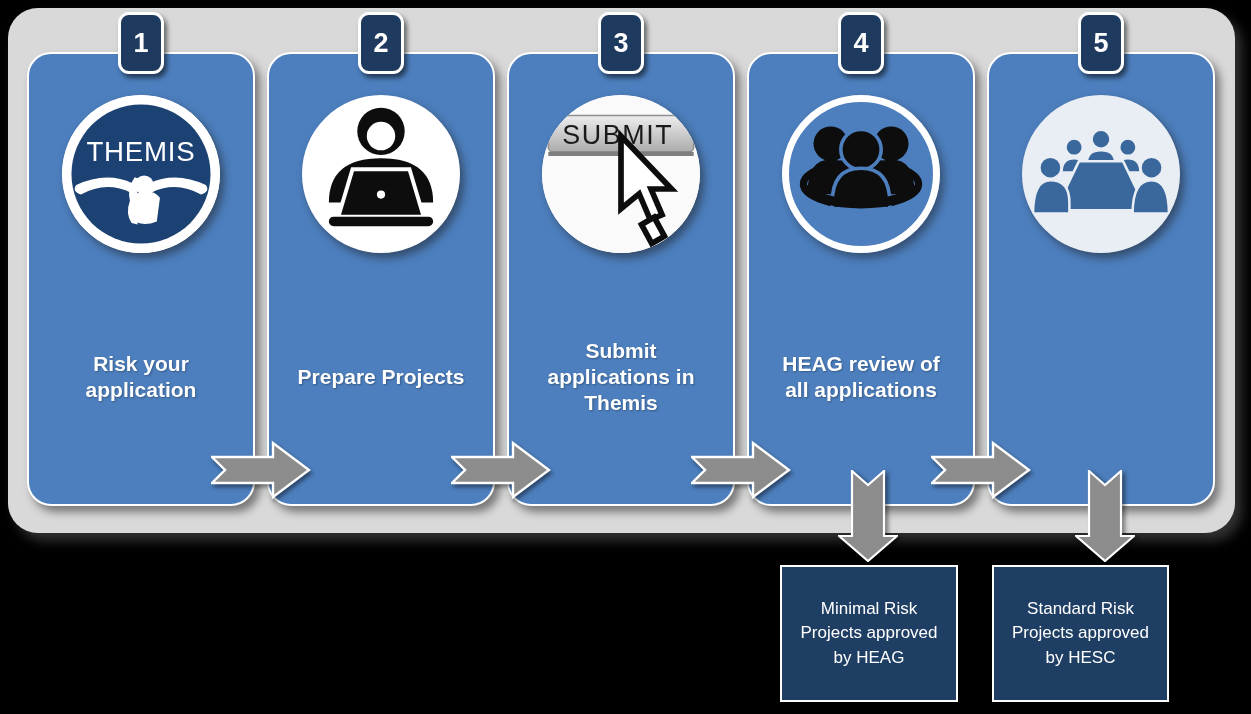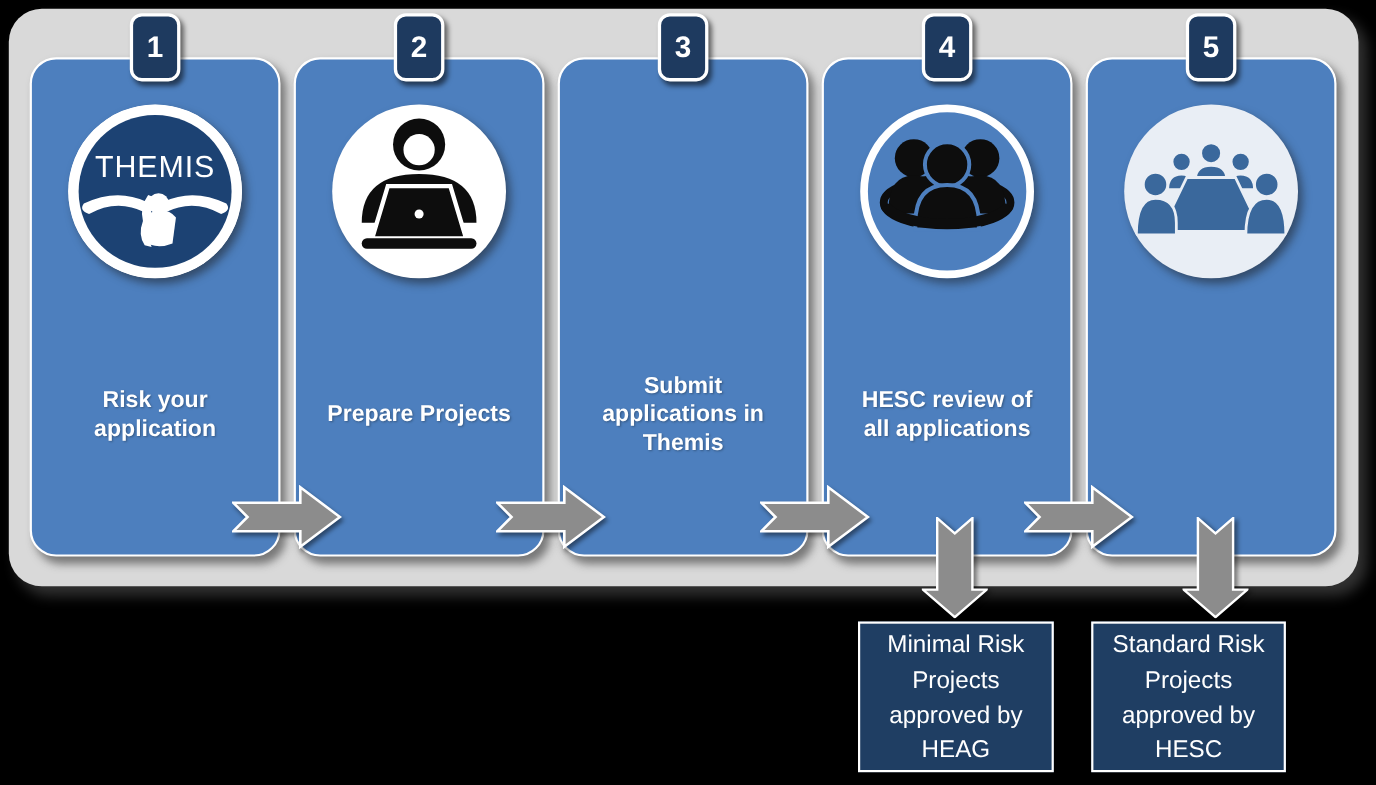--- a/index.html
+++ b/index.html
@@ -45,21 +45,21 @@
   .arrow-right{position:absolute;top:441px;width:100px;height:58px;
     filter:drop-shadow(2px 3px 2px rgba(0,0,0,0.45));}
   .ar1{left:211px}.ar2{left:451px}.ar3{left:691px}.ar4{left:931px}
   .arrow-down{position:absolute;top:470px;width:60px;height:92px;
     filter:drop-shadow(3px 2px 2px rgba(0,0,0,0.45));}
   .ad1{left:838px}.ad2{left:1075px}
   .outcome{
     position:absolute;top:565px;width:178px;height:137px;
     background:#1F3E63;border:2px solid #ffffff;box-sizing:border-box;
     display:flex;align-items:center;justify-content:center;text-align:center;
-    color:#ffffff;font-size:22px;line-height:1.45;padding:4px 12px;
+    color:#ffffff;font-size:17px;line-height:1.45;padding:4px 12px;
   }
   .ob1{left:780px}.ob2{left:992px;width:177px}
 </style>
 </head>
 <body>
 
 <div id="stage">
 
   <div class="panel"></div>
 
@@ -100,20 +100,39 @@
           <rect x="17" y="77" width="66" height="6" rx="3" fill="#0D0D0D"></rect>
         </g>
       </svg>
     </div>
     <div class="card-label">Prepare Projects</div>
   </div>
 
   <div class="card card3">
     <div class="badge">
       <span>3</span>
+    </div>
+    <div class="icon-circle">
+      <svg viewBox="0 0 100 100">
+        <defs>
+          <linearGradient id="btnGrad" x1="0" y1="0" x2="0" y2="1">
+            <stop offset="0" stop-color="#EDEDED"></stop>
+            <stop offset="0.55" stop-color="#C9C9C9"></stop>
+            <stop offset="1" stop-color="#ABABAB"></stop>
+          </linearGradient>
+        </defs>
+        <circle cx="50" cy="50" r="50" fill="#FAFAFA"></circle>
+        <rect x="4" y="13" width="92" height="23" rx="3" fill="url(#btnGrad)" stroke="#8F8F8F" stroke-width="1"></rect>
+        <rect x="4" y="36" width="92" height="2.6" fill="#7E7E7E"></rect>
+        <text x="48" y="31" text-anchor="middle" fill="#1a1a1a" font-size="17" font-family="Liberation Sans, sans-serif" letter-spacing="1">SUBMIT</text>
+        <g fill="#ffffff" stroke="#0D0D0D" stroke-width="3.6" stroke-linejoin="miter">
+          <path d="M50,26 L50,72 L61.5,62.5 L68.5,79 L76,75.8 L69,59.5 L82,59.5 Z"></path>
+          <path d="M63,82 l6.5,12 l8,-4.6 l-6.5,-12 Z"></path>
+        </g>
+      </svg>
     </div>
     <div class="card-label">Submit applications in Themis</div>
   </div>
 
   <div class="card card4">
     <div class="icon-circle icon-ring">
       <svg viewBox="0 0 100 100">
         <g>
           <ellipse cx="50" cy="57" rx="40" ry="15" fill="none" stroke="#0D0D0D" stroke-width="5"></ellipse>
           <g fill="#0D0D0D">
@@ -126,21 +145,21 @@
             <circle cx="50" cy="33" r="14"></circle>
             <path d="M30,70 Q30,46 50,46 Q70,46 70,70 L70,74 L30,74 Z"></path>
           </g>
           <path d="M11,59 A40,15 0 0 0 89,59" fill="none" stroke="#0D0D0D" stroke-width="6.5"></path>
         </g>
       </svg>
     </div>
     <div class="badge">
       <span>4</span>
     </div>
-    <div class="card-label">HESC review of all applications</div>
+    <div class="card-label">HEAG review of all applications</div>
   </div>
 
   <div class="card card5">
     <div class="icon-circle icon-light">
       <svg viewBox="0 0 100 100">
         <g fill="#3A689C" stroke="#E9EEF5" stroke-width="1.6">
           <circle cx="50" cy="28" r="6"></circle>
           <path d="M41,43 Q41,35 50,35 Q59,35 59,43 Z"></path>
           <circle cx="33" cy="33" r="5.5"></circle>
           <path d="M25,49 Q25,40 33,40 Q41,40 41,49 Z"></path>

